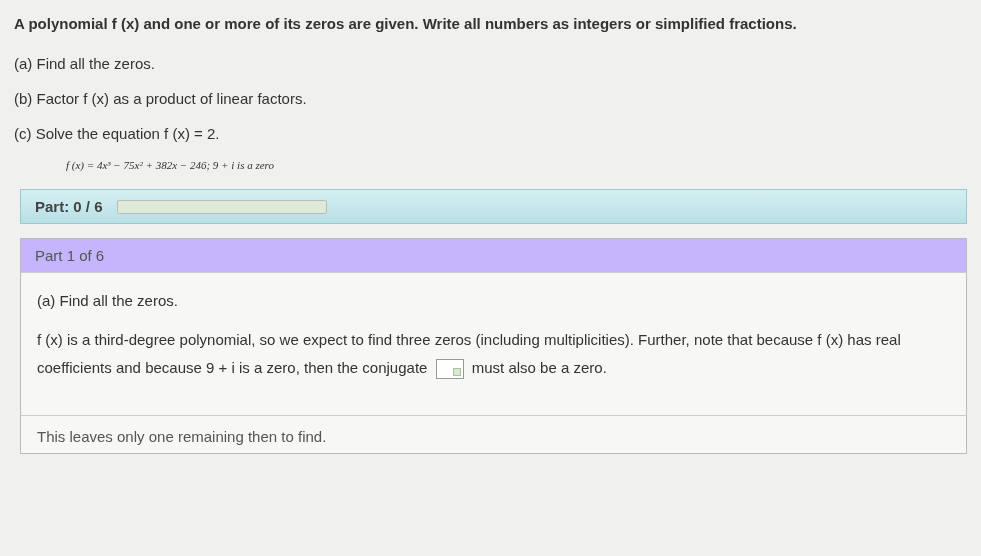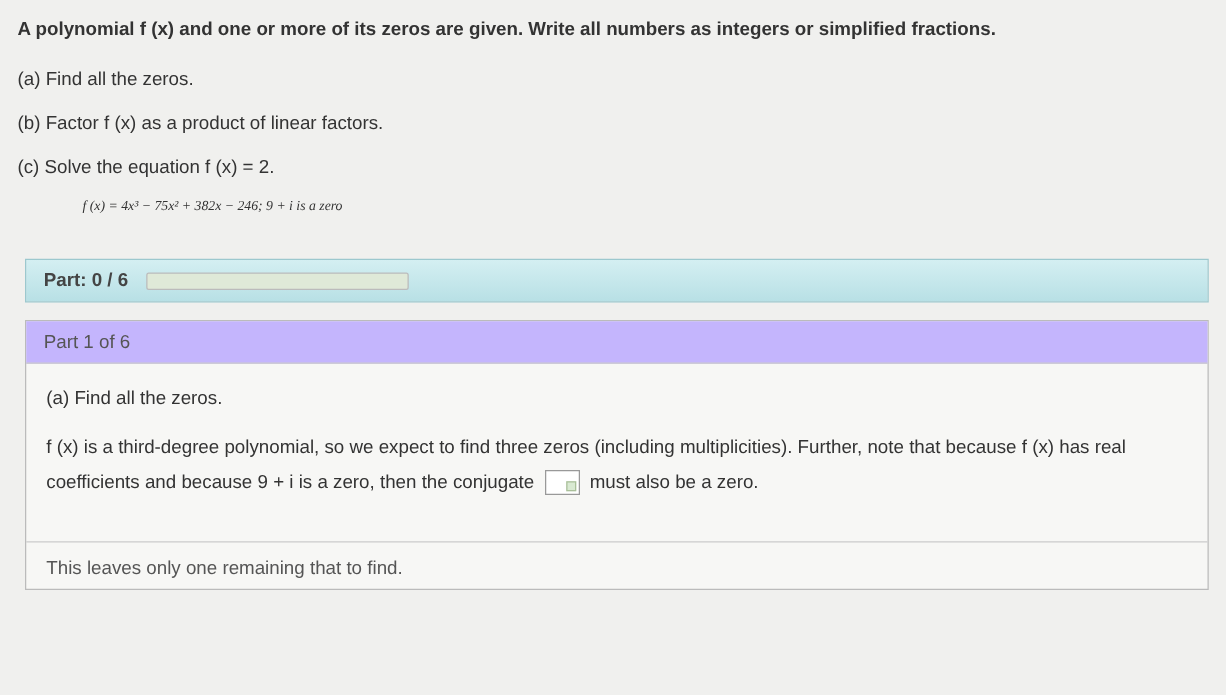--- a/index.html
+++ b/index.html
@@ -28,21 +28,21 @@
     font-family: 'Times New Roman', serif;
     font-size: 11px;
   }
   .part-progress {
     background: linear-gradient(#d4eff2, #b8e0e5);
     border: 1px solid #9cc8ce;
     padding: 8px 14px;
     display: flex;
     align-items: center;
     gap: 14px;
-    margin-top: 36px;
+    margin-top: 18px;
     margin-left: 6px;
   }
   .part-progress .label {
     font-weight: bold;
     color: #444;
   }
   .progress-bar {
     width: 210px;
     height: 14px;
     background: #dfe9d8;
@@ -121,14 +121,14 @@
 <div class="part-box">
   <div class="part-header">Part 1 of 6</div>
   <div class="part-body">
     <div class="q">(a) Find all the zeros.</div>
     <div>
       <span>f (x) is a third-degree polynomial, so we expect to find three zeros (including multiplicities). Further, note that because f (x) has real coefficients and because 9 + i is a zero, then the conjugate </span>
       <span class="answer-box"></span>
       <span> must also be a zero.</span>
     </div>
   </div>
-  <div class="footer-note">This leaves only one remaining that to find.</div>
+  <div class="footer-note">This leaves only one remaining then to find.</div>
 </div>
 
 </body></html>

